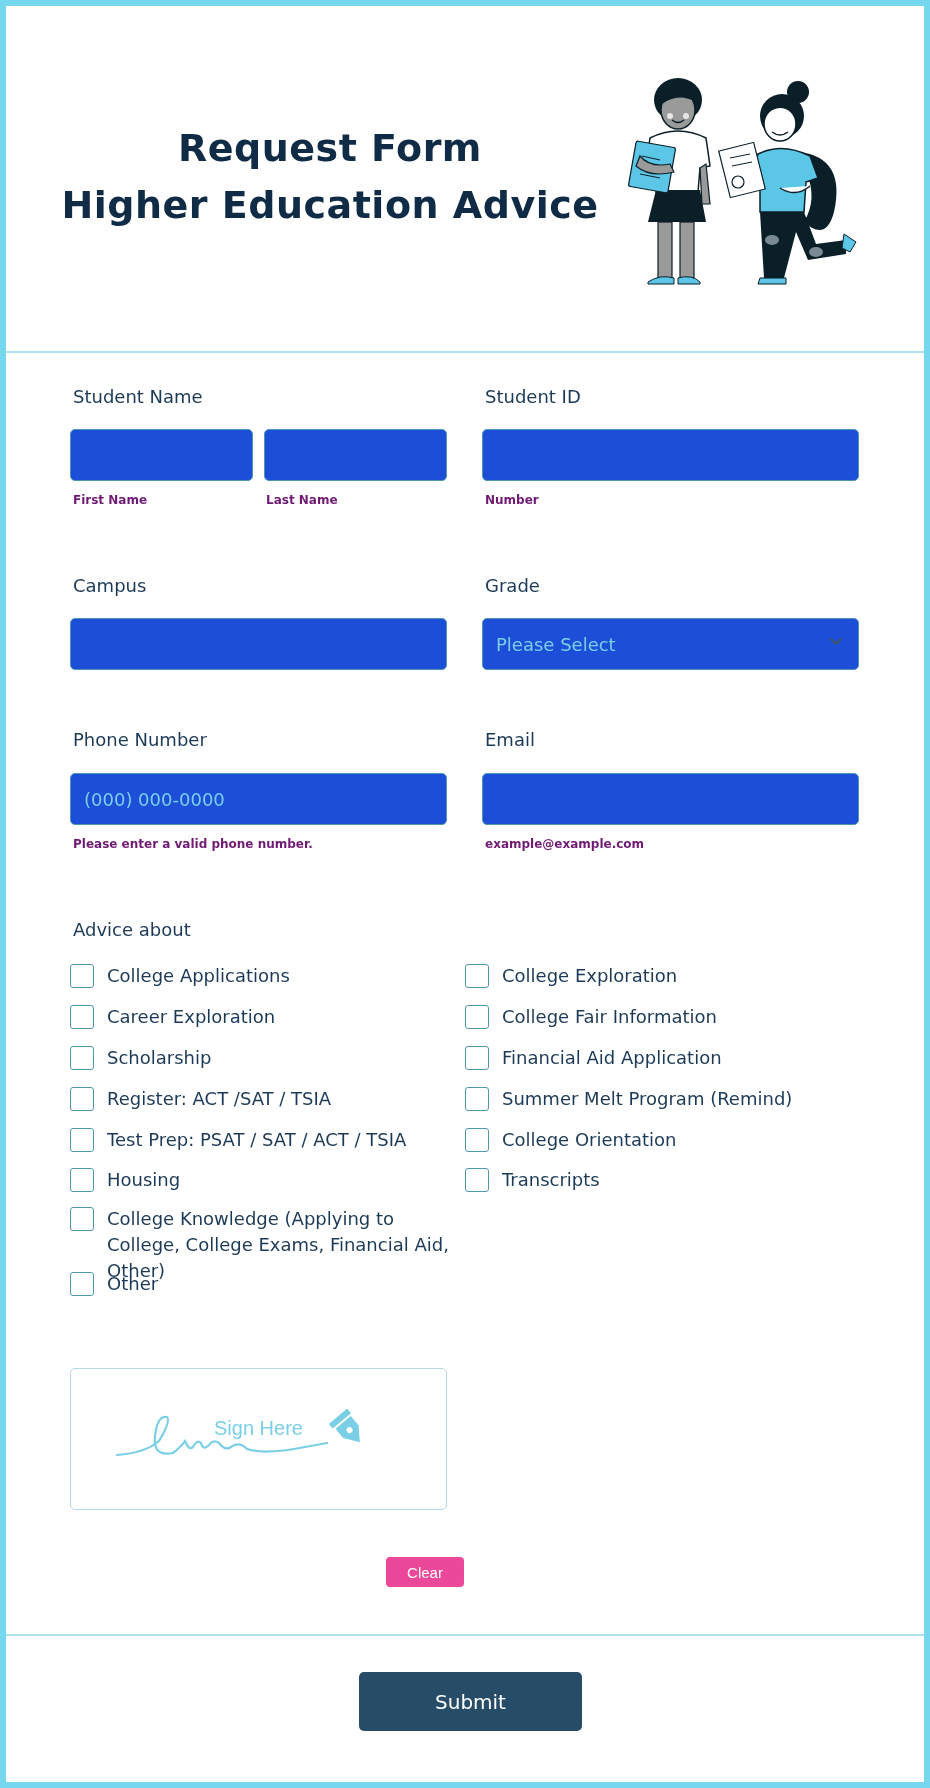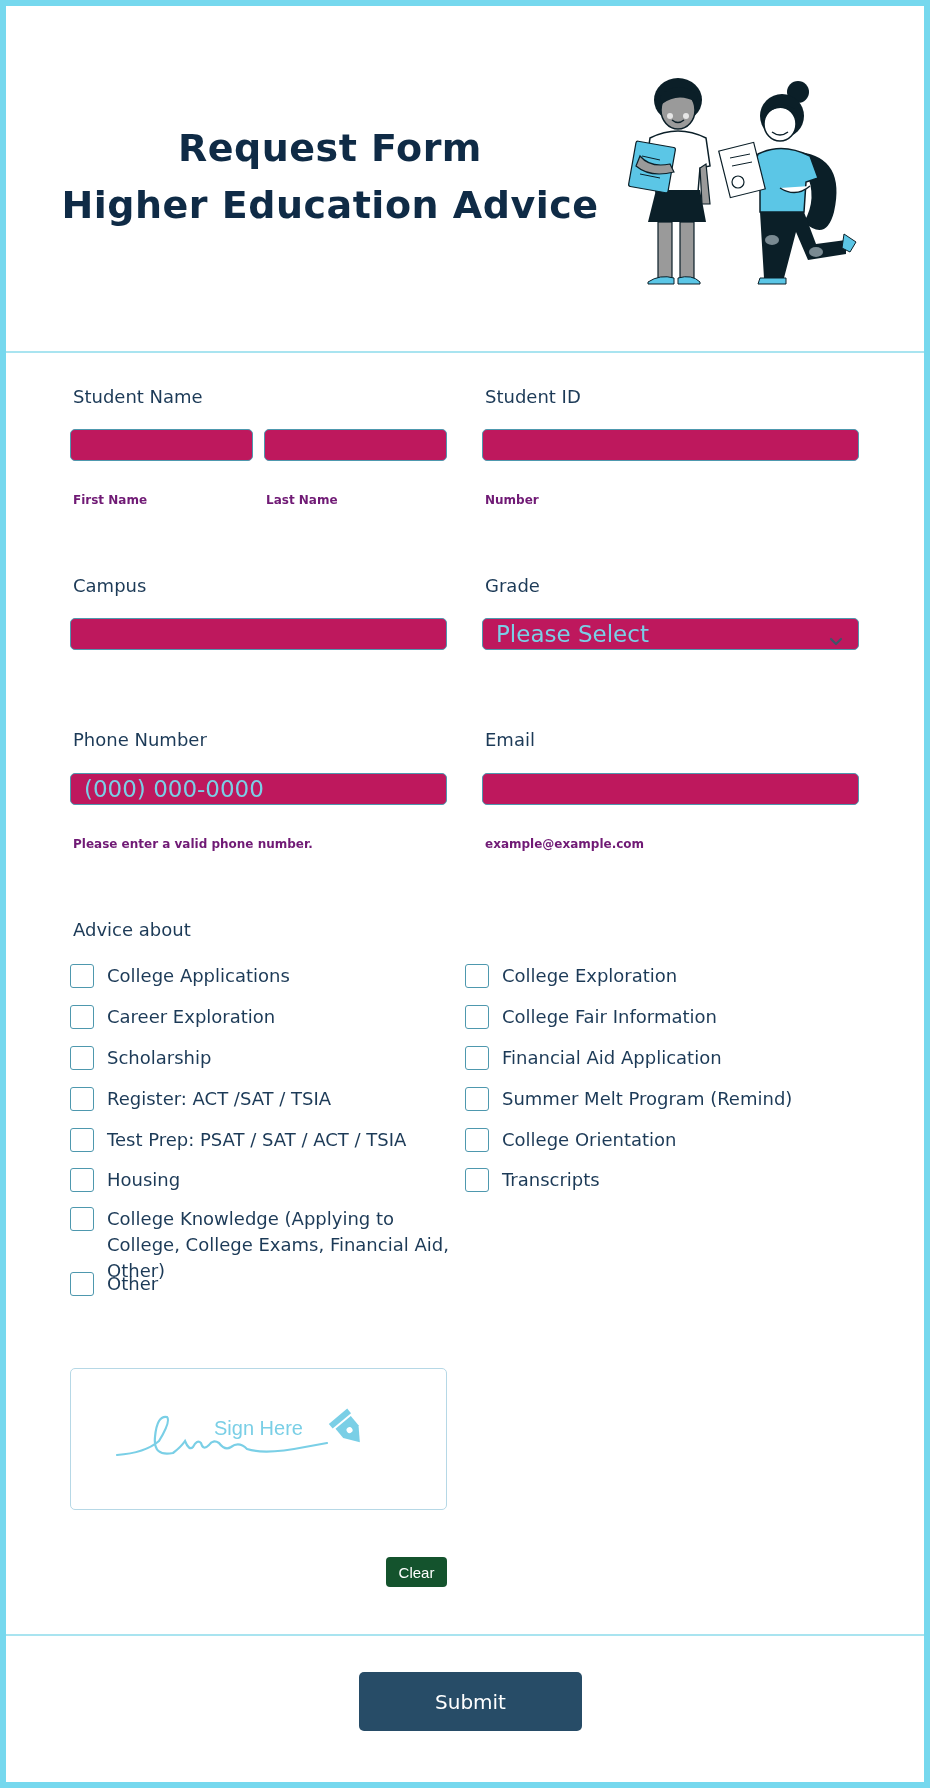--- a/index.html
+++ b/index.html
@@ -14,42 +14,42 @@
     position: absolute; left: 40px; top: 120px; width: 580px;
     text-align: center; font-size: 38px; line-height: 57px; font-weight: bold;
     color: #0F2B46; letter-spacing: 0.5px;
     font-family: "DejaVu Sans", sans-serif;
   }
   .illustration { position: absolute; left: 620px; top: 72px; width: 240px; height: 220px; }
   .sep { position: absolute; left: 6px; width: 918px; height: 2px; background: #A9E4F0; }
   .label { position: absolute; font-size: 18px; color: #1C3A57; }
   .sublabel { position: absolute; font-size: 12px; color: #701a75; font-weight: bold; }
   .input {
-    position: absolute; height: 32px; border: 1.5px solid #4E98AE; border-radius: 5px;
-    background: #be185d; font-size: 23px; color: #7ACFE6; padding: 0 13px;
+    position: absolute; height: 52px; border: 1.5px solid #4E98AE; border-radius: 5px;
+    background: #1d4ed8; font-size: 18px; color: #7ACFE6; padding: 0 13px;
     display: flex; align-items: center; font-family: "DejaVu Sans", sans-serif;
   }
   .chev { position: absolute; right: 14px; top: 14px; width: 16px; height: 16px; }
   .cb-row { position: absolute; display: flex; align-items: flex-start; }
   .cb {
     width: 24px; height: 24px; border: 1.5px solid #4E98AE; border-radius: 3px;
     background: #fff; flex-shrink: 0; margin-top: 0px;
   }
   .cb-text { font-size: 18px; line-height: 26px; color: #1C3A57; margin-left: 13px; margin-top: -1px; }
   .sig-box {
     position: absolute; left: 70px; top: 1368px; width: 377px; height: 142px;
     border: 1.5px solid #B6D8E6; border-radius: 5px; background: #fff;
   }
   .sig-text {
     position: absolute; left: 143px; top: 48px; font-size: 20px; color: #7ACFE6;
     font-family: "Liberation Sans", sans-serif;
   }
   .clear-btn {
-    position: absolute; left: 386px; top: 1557px; width: 61px; height: 30px;
-    background: #14532d; border-radius: 4px; color: #ffffff; font-size: 15px;
+    position: absolute; left: 386px; top: 1557px; width: 78px; height: 30px;
+    background: #ec4899; border-radius: 4px; color: #ffffff; font-size: 15px;
     display: flex; align-items: center; justify-content: center; border: none;
   }
   .submit-btn {
     position: absolute; left: 359px; top: 1672px; width: 223px; height: 59px;
     background: #274C67; border-radius: 5px; color: #ffffff; font-size: 20px;
     display: flex; align-items: center; justify-content: center; border: none;
     font-family: "DejaVu Sans", sans-serif;
   }
 </style>
 </head>

